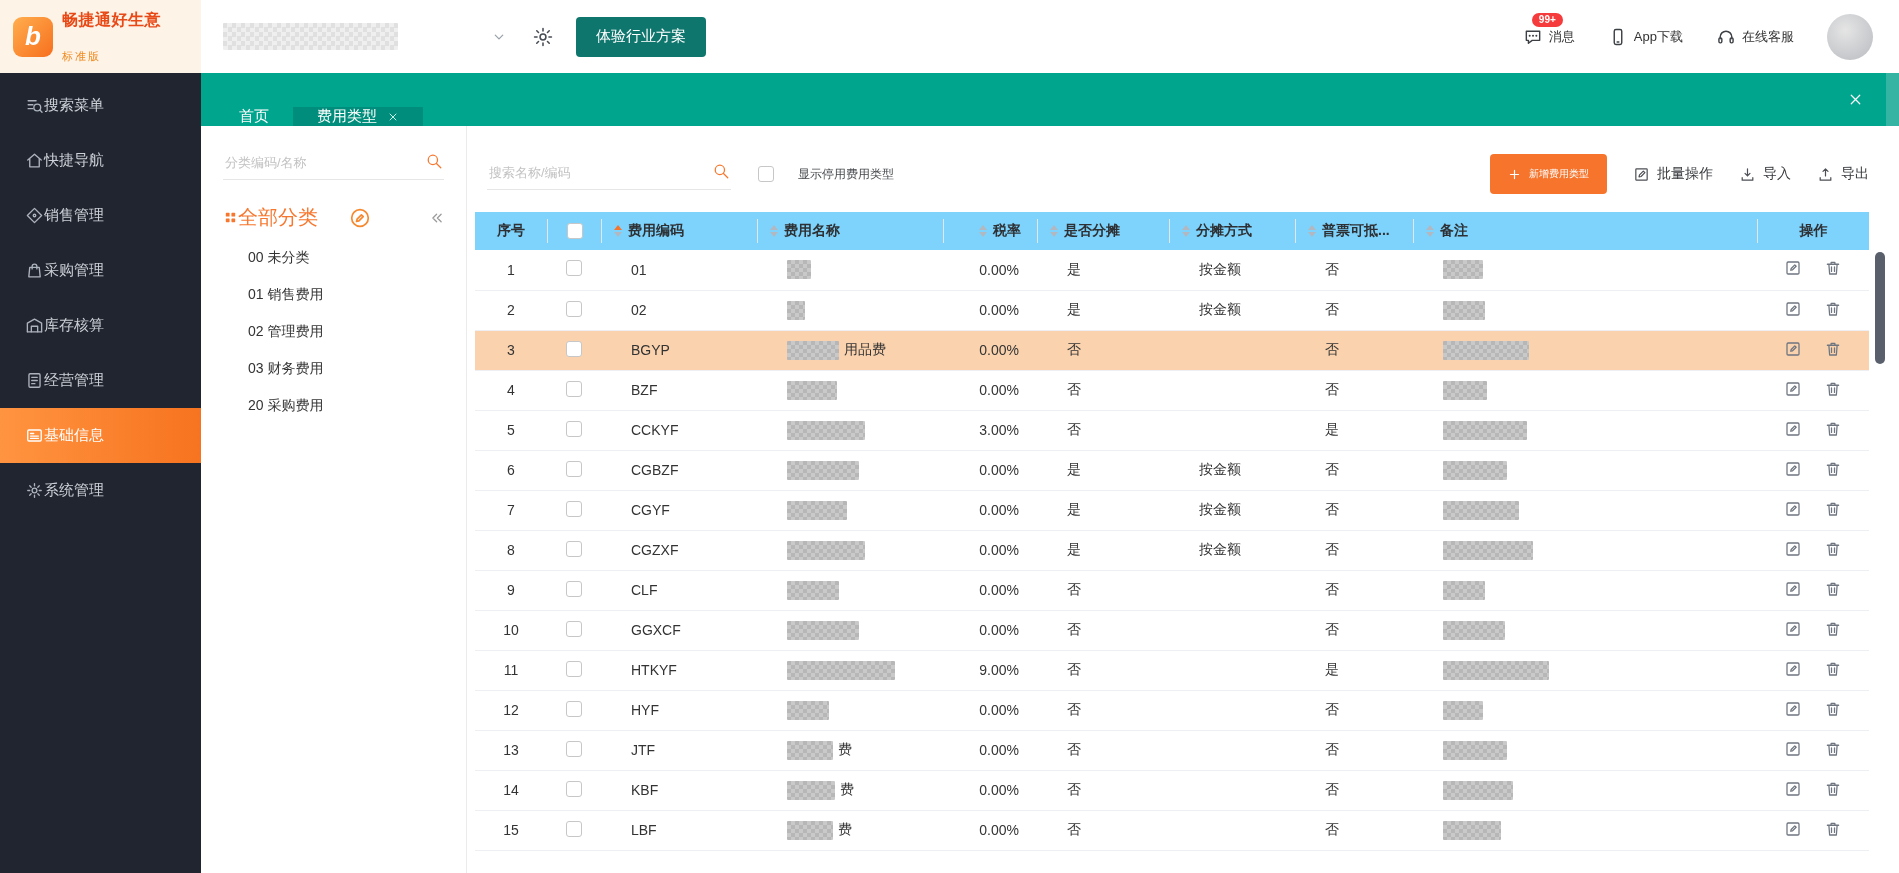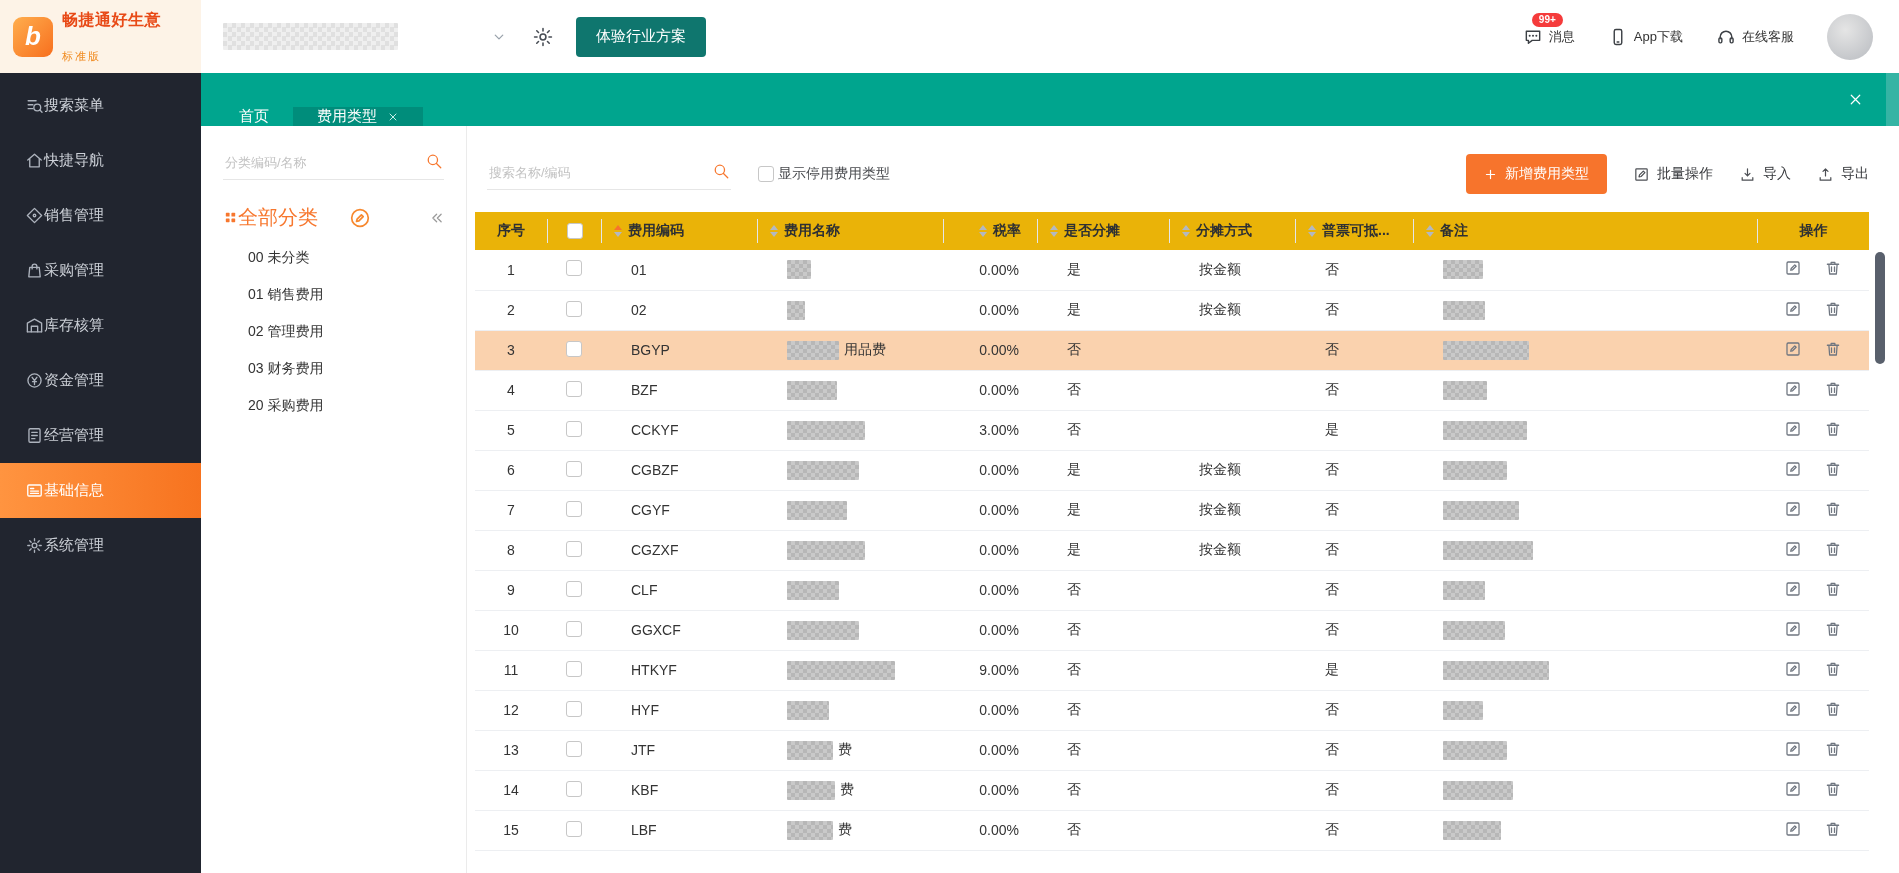--- a/index.html
+++ b/index.html
@@ -64,32 +64,32 @@
   .cat-all-label{font-size:20px;cursor:pointer}
   .cat-edit{width:24px;height:24px;color:#f7882e;margin-left:30px;cursor:pointer}
   .cat-collapse{width:18px;height:18px;color:#9b9b9b;margin-left:auto;cursor:pointer}
   .cat-list{list-style:none;margin-top:8px}
   .cat-list li{padding-left:47px;font-size:14px;color:#333;line-height:37px;cursor:pointer;white-space:nowrap}
 
   
   .table-area{flex:1;min-width:0;padding:0 30px 0 8px;position:relative}
   .toolbar{display:flex;align-items:center;margin:27px 0 17px 12px;height:42px}
   .tool-search{width:244px}
-  .chk-wrap{display:flex;align-items:center;gap:4px;margin-left:27px;font-size:14px;color:#47494d;cursor:pointer}
+  .chk-wrap{display:flex;align-items:center;gap:24px;margin-left:27px;font-size:12px;color:#47494d;cursor:pointer}
   .checkbox{width:16px;height:16px;border:1px solid #c7c7c7;border-radius:3px;background:#fff;display:inline-block;cursor:pointer}
   .toolbar-right{margin-left:auto;display:flex;align-items:center;gap:26px}
   .add-btn{display:flex;align-items:center;gap:8px;background:#f7742c;color:#fff;border:none;border-radius:4px;
-    height:40px;padding:0 18px;font-size:14px;cursor:pointer;font-family:inherit}
+    height:40px;padding:0 18px;font-size:10px;cursor:pointer;font-family:inherit}
   .add-btn .icn{width:13px;height:13px}
   .ghost-btn{display:flex;align-items:center;gap:7px;background:none;border:none;font-size:14px;color:#35373b;
     cursor:pointer;font-family:inherit}
   .ghost-btn .icn{width:17px;height:17px;color:#4c4f54}
 
   table{width:100%;border-collapse:collapse;table-layout:fixed}
-  thead th{background:#eab308;height:38px;padding:0;font-size:14px;color:#2e3033;font-weight:bold;text-align:right}
+  thead th{background:#7dd3fc;height:38px;padding:0;font-size:14px;color:#2e3033;font-weight:bold;text-align:right}
   thead th+th .th-inner{border-left:1px solid #e4e6ea}
   .th-inner{display:flex;align-items:center;gap:6px;padding-left:12px;height:24px;margin:7px 0}
   .caret-pair{display:inline-flex;flex-direction:column;gap:2px}
   .caret{width:0;height:0;border-left:4.5px solid transparent;border-right:4.5px solid transparent}
   .caret.up{border-bottom:5px solid #b3b8c0}
   .caret.down{border-top:5px solid #b3b8c0}
   .caret.up.on{border-bottom-color:#f7742c}
   tbody td{height:40px;border-bottom:1px solid #edeff2;font-size:14px;color:#333;white-space:nowrap;overflow:hidden}
   tbody tr.hl td{background:#fad2ae}
   .c-seq{text-align:center}
@@ -208,29 +208,20 @@
         </div>
         <div class="side-item">
           <span class="icn ">
             <svg viewBox="0 0 24 24" fill="none" stroke="currentColor" stroke-width="1.7" stroke-linecap="round" stroke-linejoin="round">
               <path d="M3 20V9l9-5 9 5v11"></path>
               <path d="M8 20v-7h8v7"></path>
               <path d="M3 20h18"></path>
             </svg>
           </span>
           <span class="side-label">库存核算</span>
-        </div>
-        <div class="side-item">
-          <span class="icn ">
-            <svg viewBox="0 0 24 24" fill="none" stroke="currentColor" stroke-width="1.7" stroke-linecap="round" stroke-linejoin="round">
-              <circle cx="12" cy="12" r="8.3"></circle>
-              <path d="M9 8l3 4 3-4M12 12v5M9.5 13.5h5"></path>
-            </svg>
-          </span>
-          <span class="side-label">资金管理</span>
         </div>
         <div class="side-item">
           <span class="icn ">
             <svg viewBox="0 0 24 24" fill="none" stroke="currentColor" stroke-width="1.7" stroke-linecap="round" stroke-linejoin="round">
               <rect x="5" y="3.5" width="14" height="17" rx="1.5"></rect>
               <path d="M8.5 8h7M8.5 12h7M8.5 16h4"></path>
             </svg>
           </span>
           <span class="side-label">经营管理</span>
         </div>

